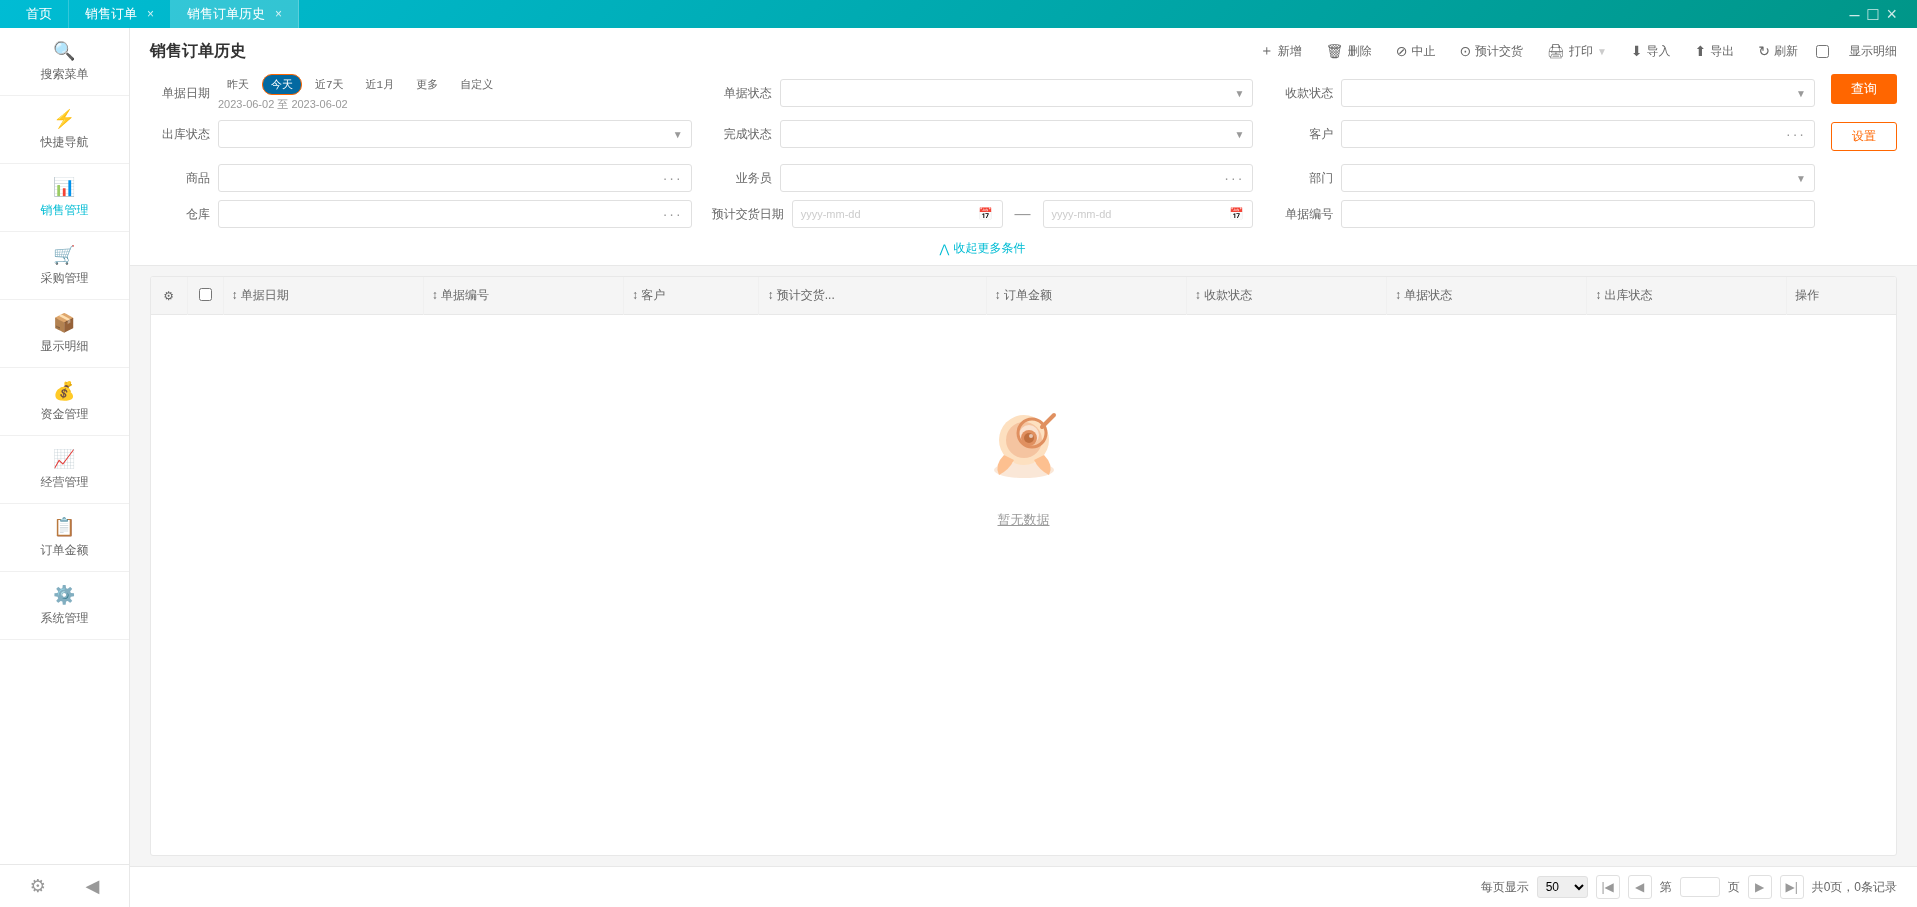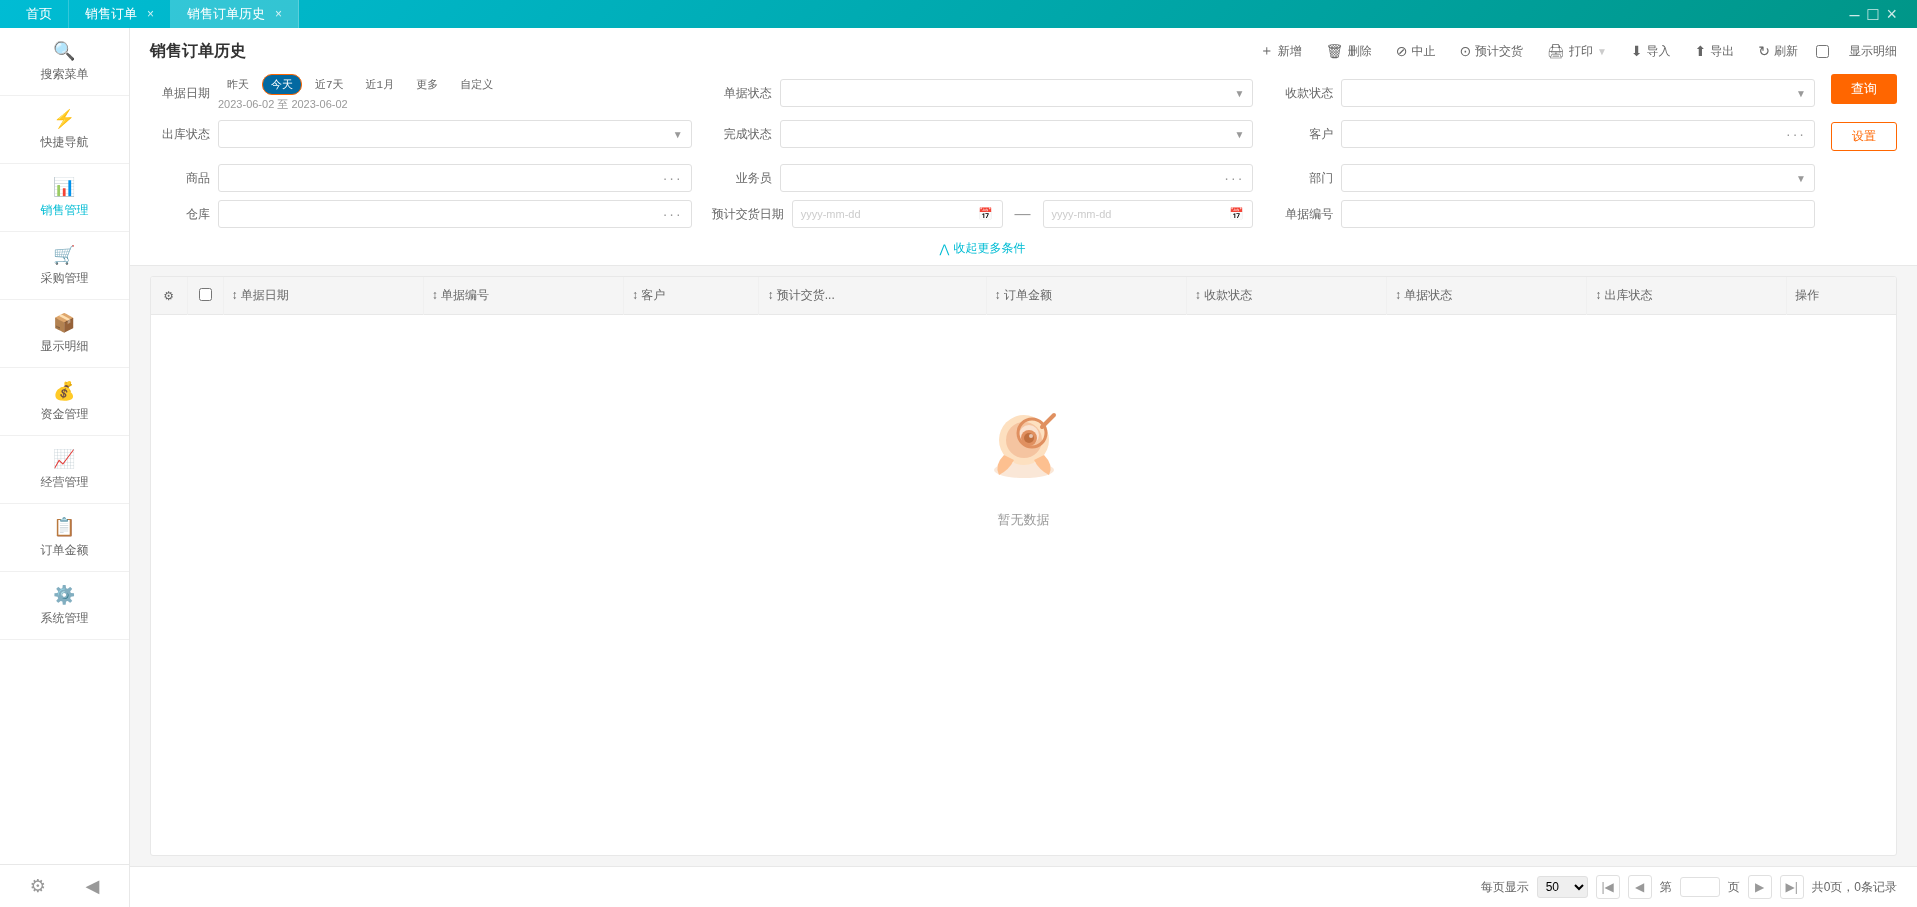--- a/index.html
+++ b/index.html
@@ -244,20 +244,21 @@
       padding: 80px 0;
     }
     .empty-icon {
       width: 100px;
       height: 100px;
       margin-bottom: 16px;
     }
     .empty-text {
       font-size: 13px;
       color: #999;
+      text-decoration: underline;
     }
 
     
     .pagination-bar {
       background: #fff;
       border-top: 1px solid #e8e8e8;
       padding: 8px 20px;
       display: flex;
       align-items: center;
       justify-content: flex-end;

